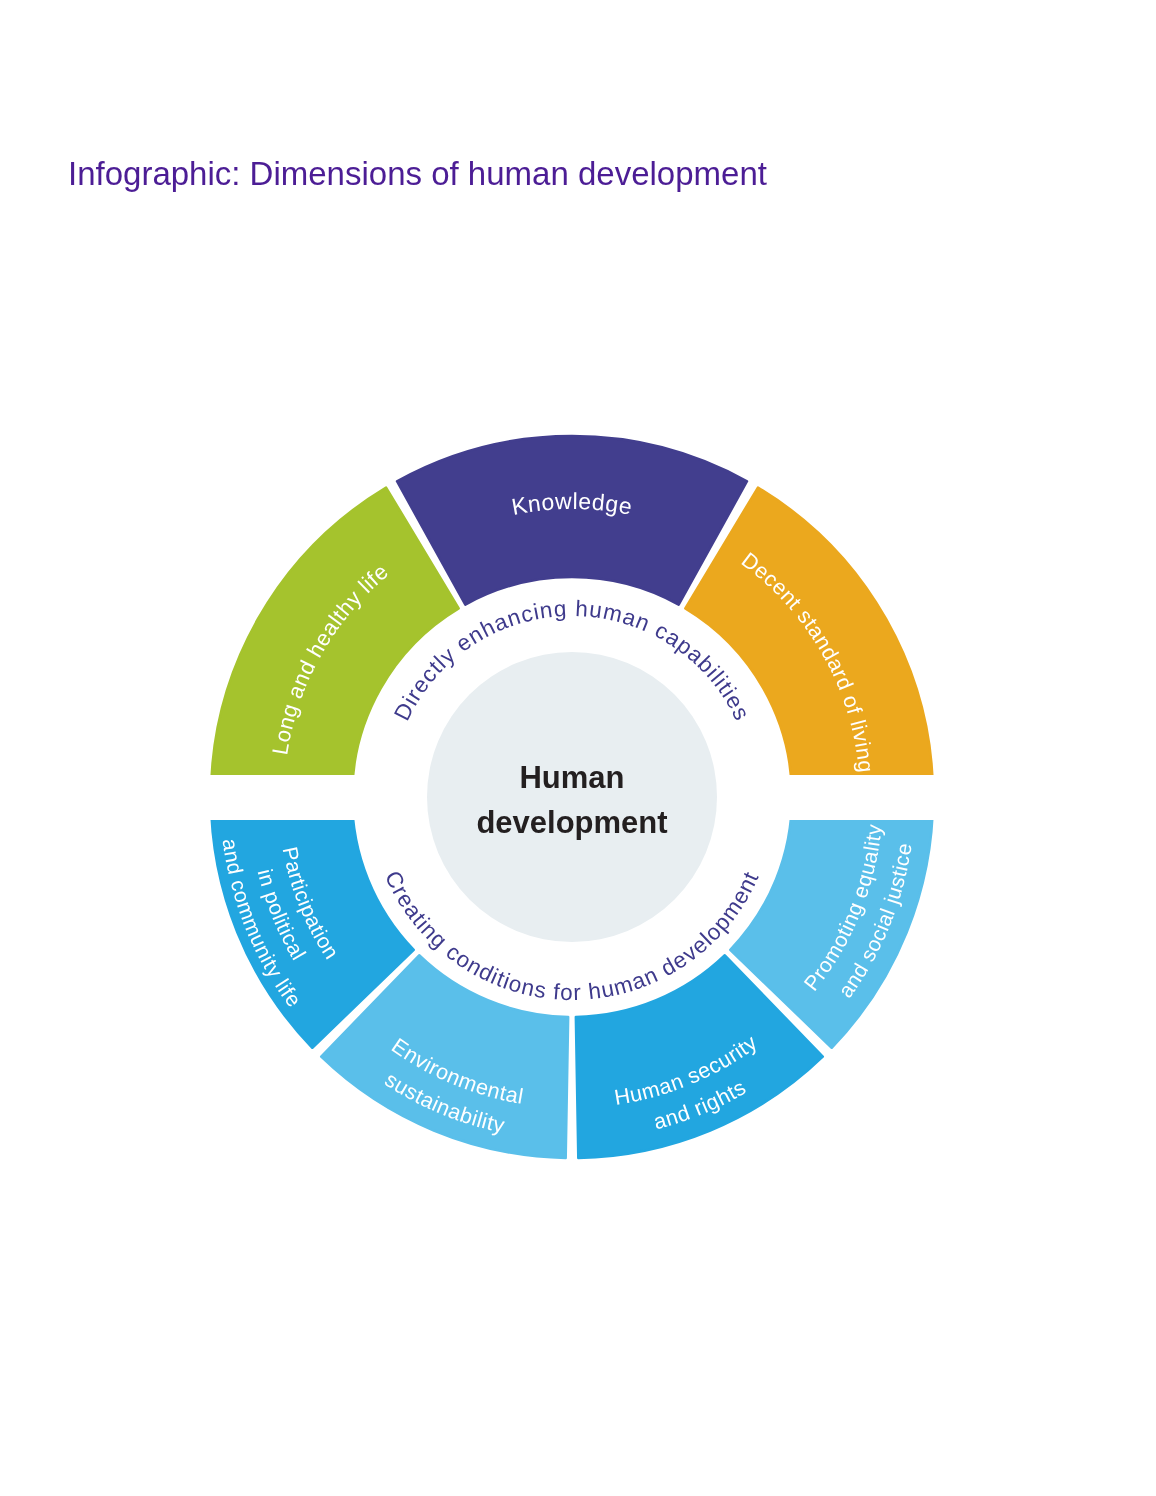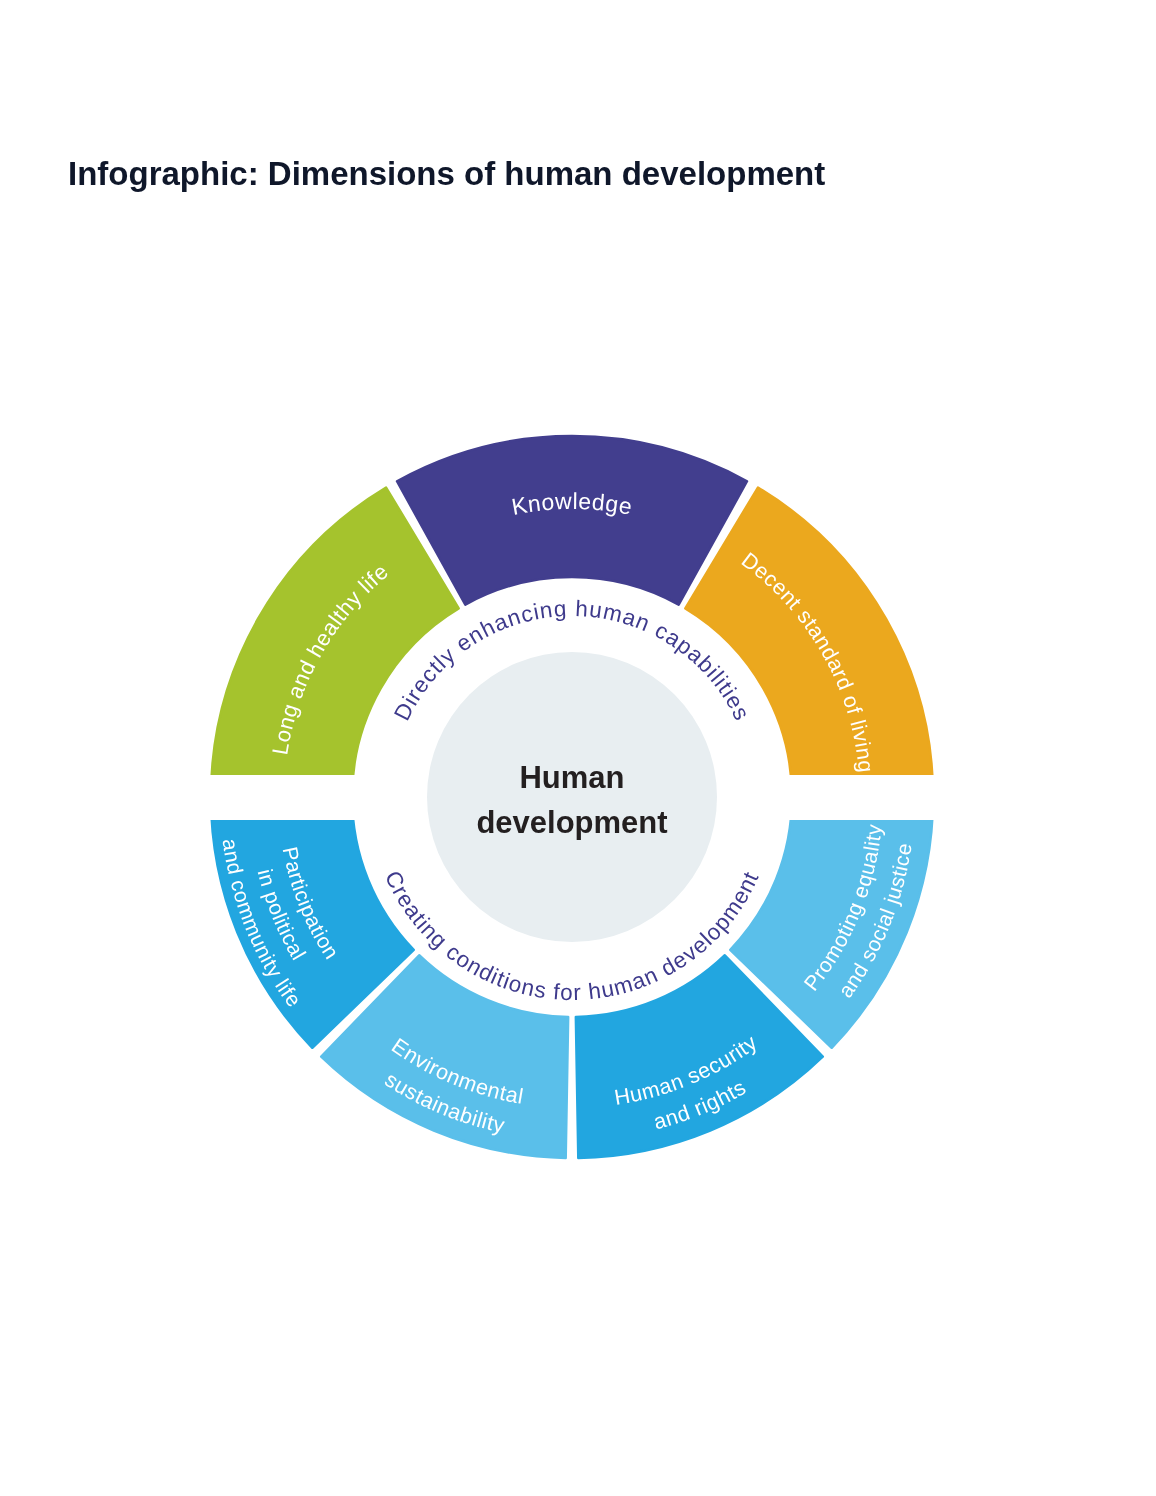--- a/index.html
+++ b/index.html
@@ -36,21 +36,21 @@
   }
   .arc-caption {
     font-family: "Liberation Sans", sans-serif;
     font-weight: 500;
     letter-spacing: 1px;
   }
 </style>
 </head>
 <body>
 
-<div class="title" style="color: #0f172a; font-weight: bold;">Infographic: Dimensions of human development</div>
+<div class="title" style="color: #4c1d95;">Infographic: Dimensions of human development</div>
 
 <div class="wheel">
   <svg id="wheel-svg" width="780" height="780" viewBox="0 0 780 780">
     <defs id="wheel-defs">
         <path id="lp-0-0" d="M 102.00 390.00 A 288 288 0 0 1 241.67 143.14" fill="none"></path>
         <path id="lp-1-0" d="M 250.37 138.11 A 288 288 0 0 1 529.63 138.11" fill="none"></path>
         <path id="lp-2-0" d="M 538.33 143.14 A 288 288 0 0 1 678.00 390.00" fill="none"></path>
         <path id="lp-3-0" d="M 613.71 606.04 A 311 311 0 0 0 701.00 390.00" fill="none"></path>
         <path id="lp-3-1" d="M 636.73 628.27 A 343 343 0 0 0 733.00 390.00" fill="none"></path>
         <path id="lp-4-0" d="M 395.43 700.95 A 311 311 0 0 0 606.04 613.71" fill="none"></path>

